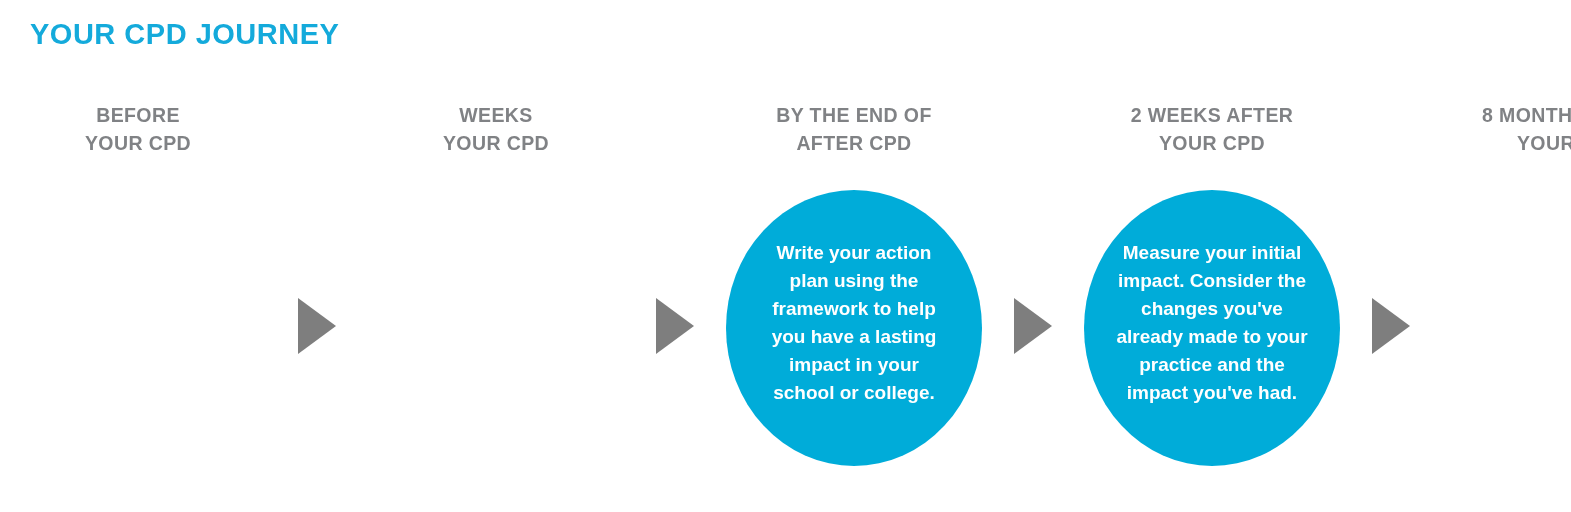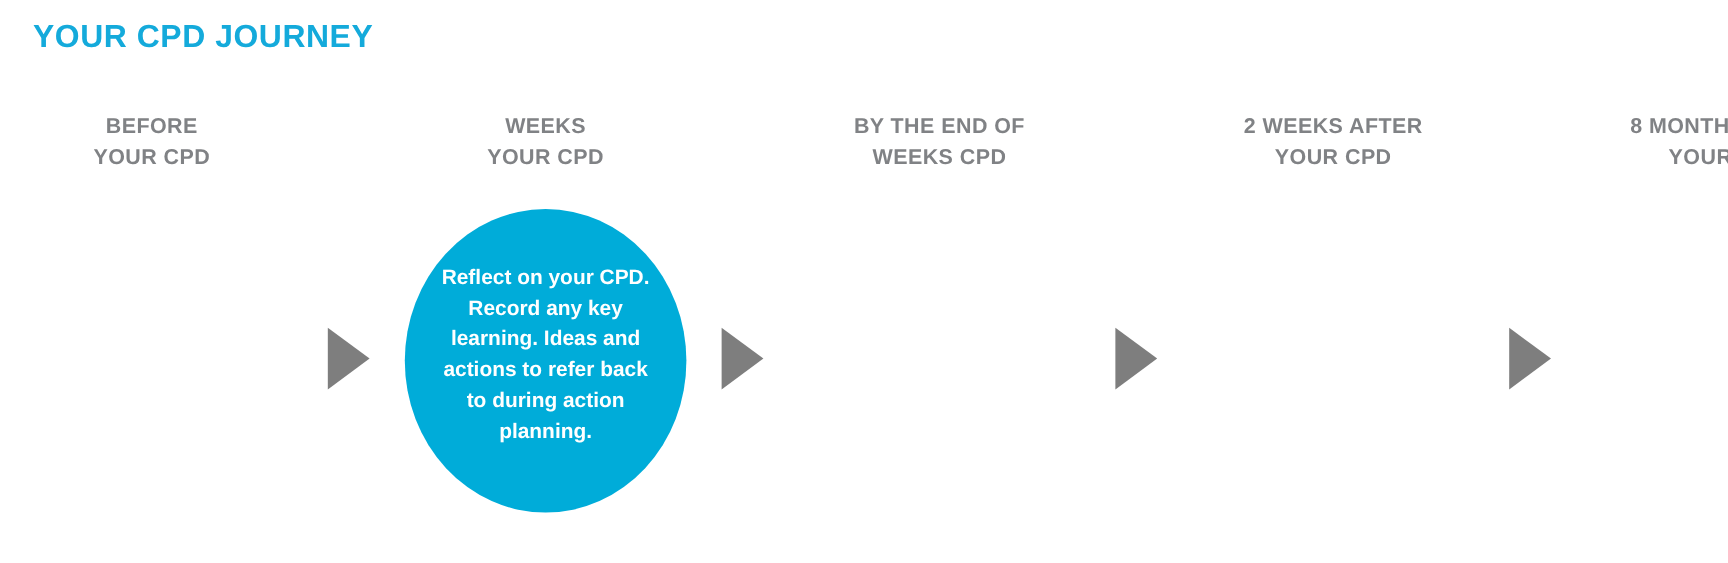--- a/index.html
+++ b/index.html
@@ -95,46 +95,54 @@
 YOUR CPD</div>
     </div>
 
     <div class="arrow-col">
       <div class="arrow"></div>
     </div>
 
     <div class="stage">
       <div class="stage-heading">WEEKS
 YOUR CPD</div>
-      <div class="circle">
-        <p class="circle-text">Reflect on your CPD.
-Record any key
-learning. Ideas and
-actions to refer back
-to during action
-planning.</p>
-      </div>
     </div>
 
     <div class="arrow-col">
       <div class="arrow"></div>
     </div>
 
     <div class="stage">
       <div class="stage-heading">BY THE END OF
-WEEKS CPD</div>
+AFTER CPD</div>
+      <div class="circle">
+        <p class="circle-text">Write your action
+plan using the
+framework to help
+you have a lasting
+impact in your
+school or college.</p>
+      </div>
     </div>
 
     <div class="arrow-col">
       <div class="arrow"></div>
     </div>
 
     <div class="stage">
       <div class="stage-heading">2 WEEKS AFTER
 YOUR CPD</div>
+      <div class="circle">
+        <p class="circle-text">Measure your initial
+impact. Consider the
+changes you've
+already made to your
+practice and the
+impact you've had.</p>
+      </div>
     </div>
 
     <div class="arrow-col">
       <div class="arrow"></div>
     </div>
 
     <div class="stage">
       <div class="stage-heading">8 MONTHS AFTER
 YOUR CPD</div>
     </div>

